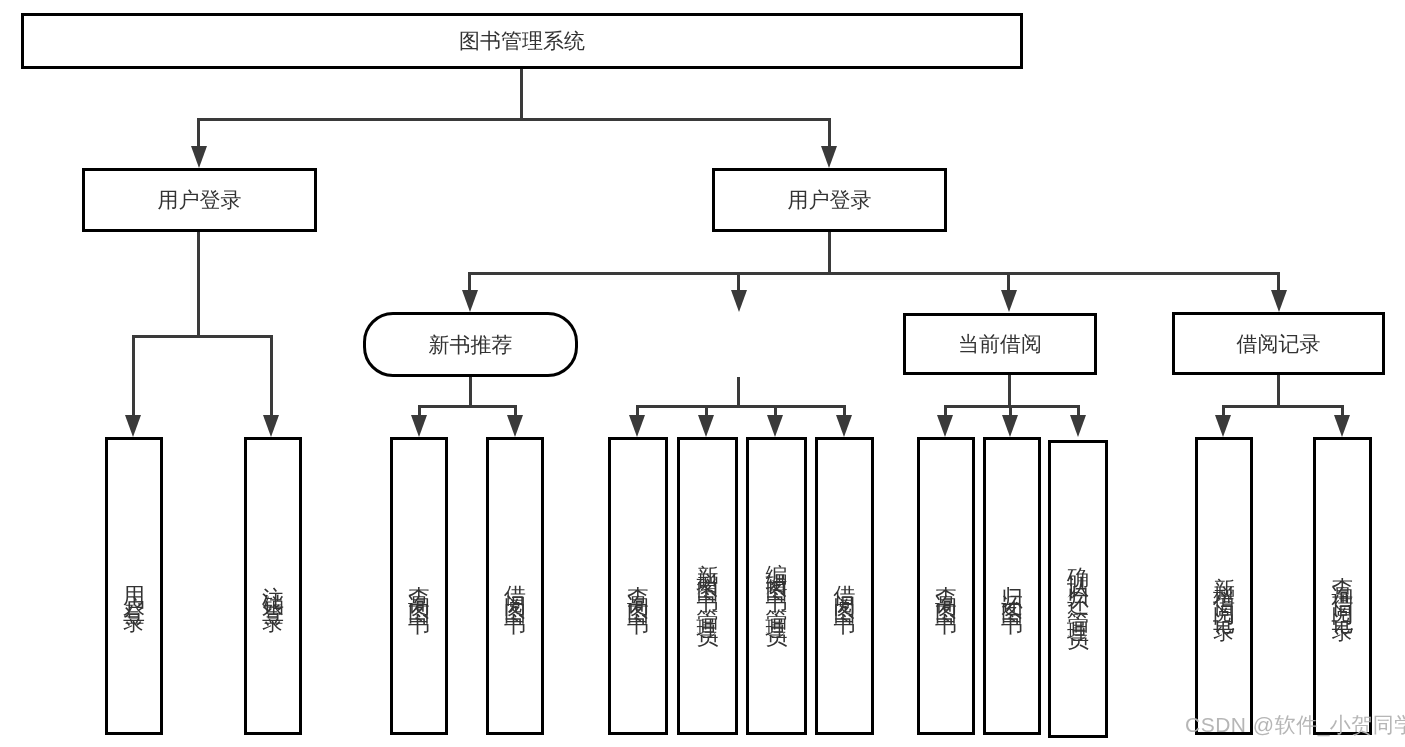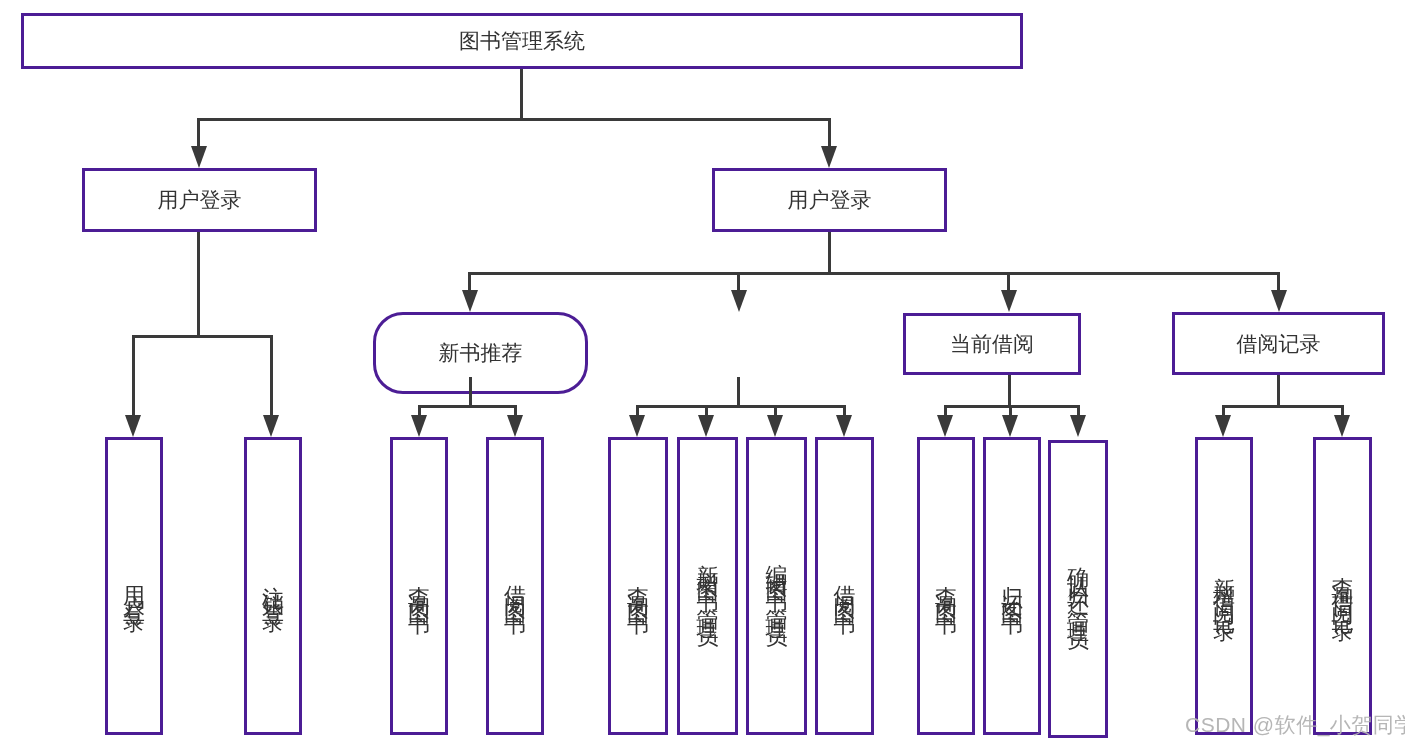--- a/index.html
+++ b/index.html
@@ -1,21 +1,21 @@
 <!DOCTYPE html>
 <html><head>
 <meta charset="utf-8">
 <style>
   html,body{margin:0;padding:0;background:#fff;}
   .canvas{
     position:relative;width:1405px;height:747px;background:#ffffff;overflow:hidden;
     font-family:"Liberation Sans","DejaVu Sans",sans-serif;color:#333333;
   }
   .box{
-    position:absolute;box-sizing:border-box;border:3px solid #4c1d95;background:#fff;
+    position:absolute;box-sizing:border-box;border:3px solid #000000;background:#fff;
     display:flex;align-items:center;justify-content:center;
     font-size:21px;color:#333333;text-align:center;
   }
   .vbox{
     writing-mode:vertical-rl;text-orientation:mixed;
     font-size:22px;letter-spacing:9px;line-height:1;
     top:437px;width:58px;height:298px;
   }
   .hl{position:absolute;height:3px;background:#3a3a3a;}
   .vl{position:absolute;width:3px;background:#3a3a3a;}
@@ -58,22 +58,22 @@
   <div class="hl" style="left:468px;top:272px;width:812px;"></div>
   <div class="vl" style="left:468px;top:272px;height:22px;"></div>
   <div class="vl" style="left:737px;top:272px;height:22px;"></div>
   <div class="vl" style="left:1007px;top:272px;height:22px;"></div>
   <div class="vl" style="left:1277px;top:272px;height:22px;"></div>
   <div class="arw" style="left:462px;top:290px;"></div>
   <div class="arw" style="left:731px;top:290px;"></div>
   <div class="arw" style="left:1001px;top:290px;"></div>
   <div class="arw" style="left:1271px;top:290px;"></div>
 
-  <div class="box" style="left:373px;top:312px;width:215px;height:82px;border-radius:30px;">新书推荐</div>
-  <div class="box" style="left:903px;top:313px;width:178px;height:62px;">当前借阅</div>
+  <div class="box" style="left:363px;top:312px;width:215px;height:65px;border-radius:30px;">新书推荐</div>
+  <div class="box" style="left:903px;top:313px;width:194px;height:62px;">当前借阅</div>
   <div class="box" style="left:1172px;top:312px;width:213px;height:63px;">借阅记录</div>
 
   <div class="vl" style="left:469px;top:377px;height:28px;"></div>
   <div class="hl" style="left:418px;top:405px;width:99px;"></div>
   <div class="vl" style="left:418px;top:405px;height:14px;"></div>
   <div class="vl" style="left:514px;top:405px;height:14px;"></div>
   <div class="arw" style="left:411px;top:415px;"></div>
   <div class="arw" style="left:507px;top:415px;"></div>
 
   <div class="vl" style="left:737px;top:377px;height:28px;"></div>

